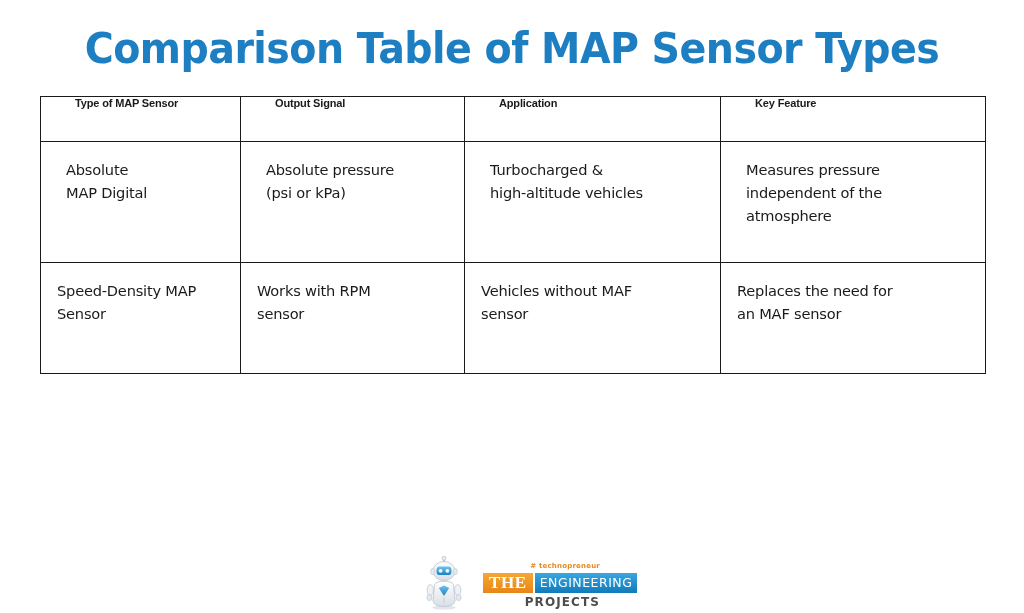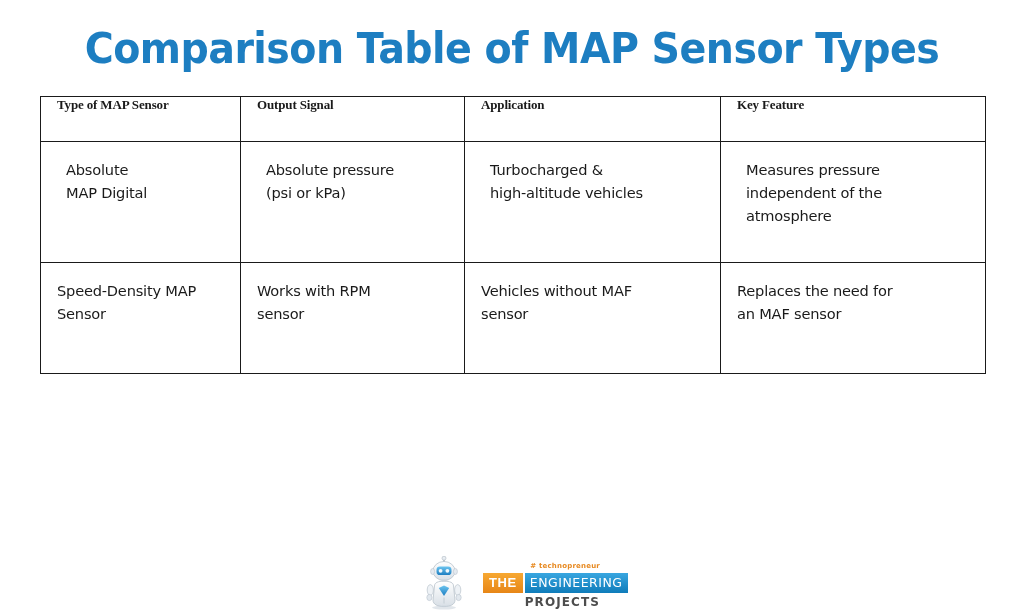--- a/index.html
+++ b/index.html
@@ -61,25 +61,25 @@
     color: #1a1a1a;
   }
 
   col.c1 { width: 200px; }
   col.c2 { width: 224px; }
   col.c3 { width: 256px; }
   col.c4 { width: 265px; }
 
   thead th {
     height: 44px;
-    padding: 0 0 0 16px;
+    padding: 0 0 0 34px;
     vertical-align: middle;
-    font-family: Liberation Serif, serif;
-    font-weight: bold;
-    font-size: 13px;
+    font-family: Liberation Sans, sans-serif;
+    font-weight: bold;
+    font-size: 11px;
     letter-spacing: -0.15px;
   }
 
   tbody td {
     padding: 16px 14px 14px 16px;
     font-family: "DejaVu Sans", sans-serif;
     font-weight: normal;
     font-size: 14.6px;
     line-height: 23px;
     letter-spacing: -0.2px;
@@ -139,23 +139,23 @@
     position: absolute;
     left: 0;
     top: 11px;
     display: flex;
     height: 20px;
   }
   .bar-the {
     background: #f1931f;
     background-image: linear-gradient(#f7a832, #e78617);
     color: #ffffff;
-    font-family: Liberation Sans, sans-serif;
-    font-weight: bold;
-    font-size: 13px;
+    font-family: Liberation Serif, serif;
+    font-weight: bold;
+    font-size: 17px;
     letter-spacing: 0.6px;
     padding: 0 6px;
     display: flex;
     align-items: center;
     justify-content: center;
     height: 20px;
     box-sizing: border-box;
   }
   .bar-eng {
     background: #1a8fd0;

